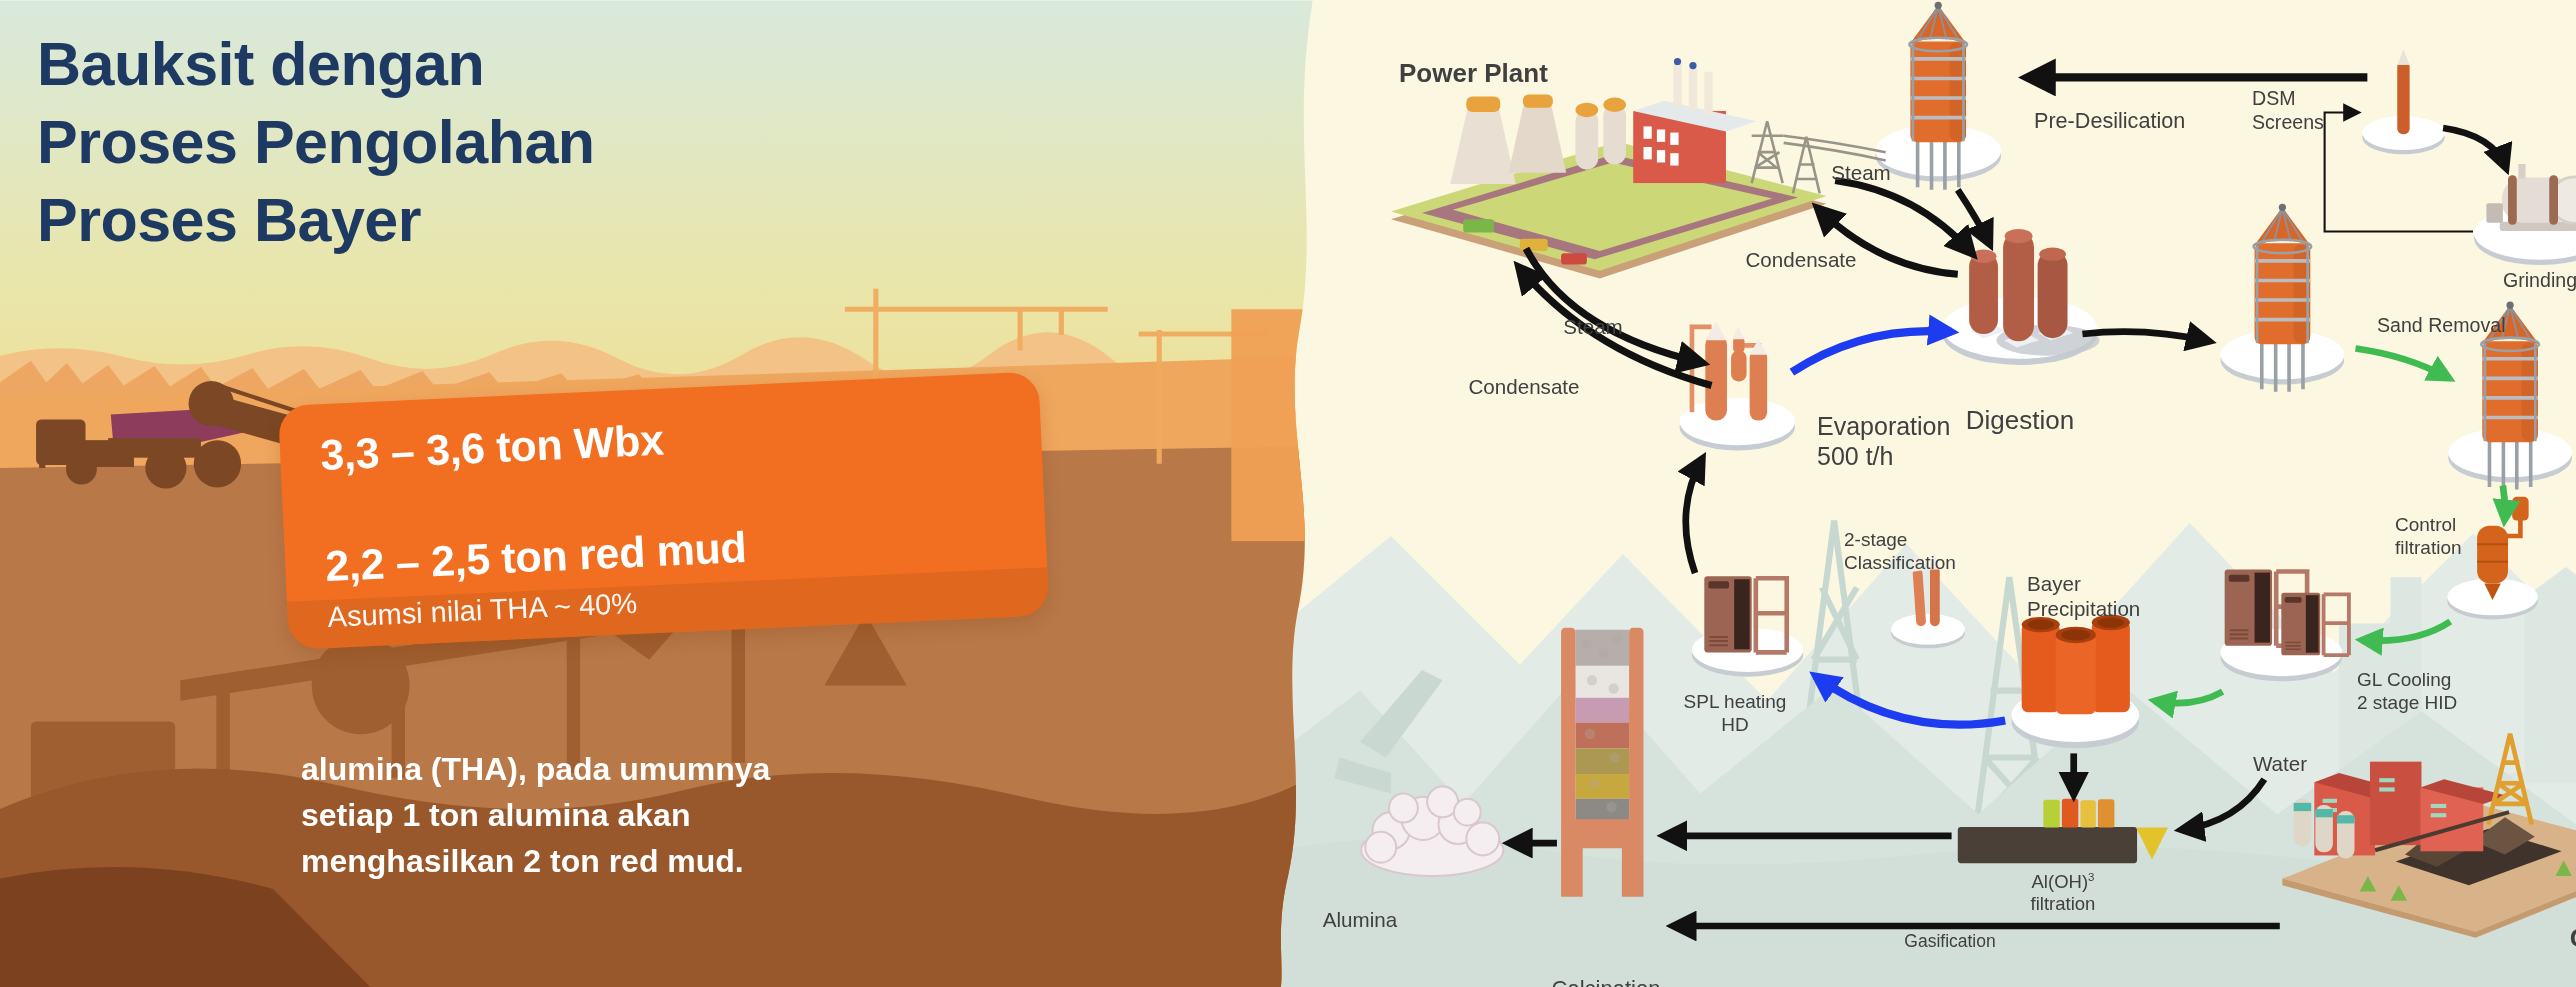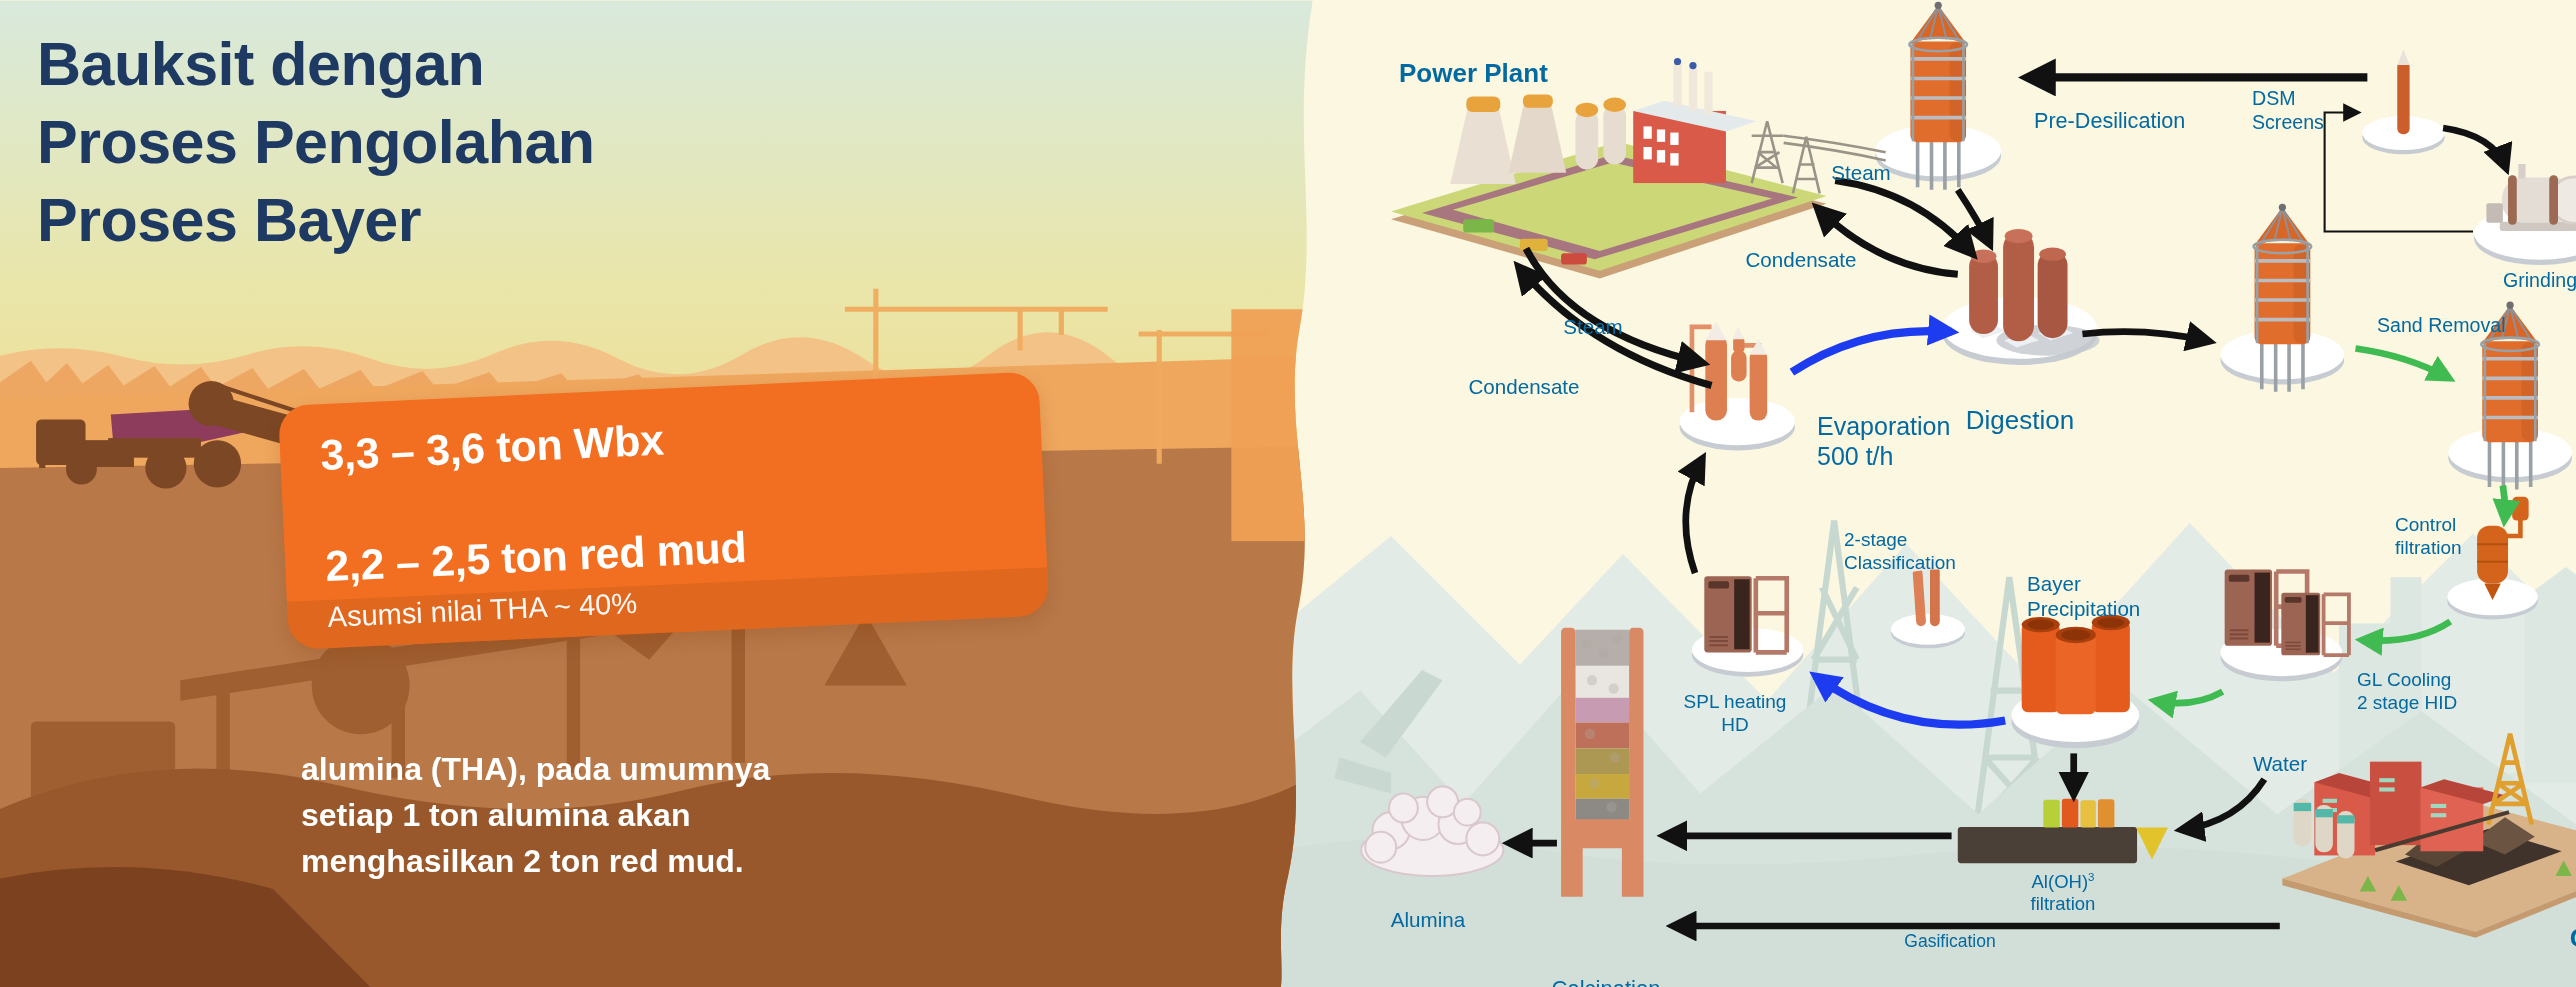--- a/index.html
+++ b/index.html
@@ -1,20 +1,20 @@
 <!DOCTYPE html>
 <html style="font-size:8.2px"><head>
 <meta charset="utf-8">
 <style>
   html,body{margin:0;padding:0;}
   body{width:3083px;height:988px;overflow:hidden;background:#fbf7e0;
        font-family:"Liberation Sans", sans-serif;}
   #canvas{position:relative;width:3083px;height:988px;overflow:hidden;}
   #scene{position:absolute;left:0;top:0;z-index:1;}
-  .lbl{position:absolute;z-index:5;color:#0369a1;font-size:19.6px;line-height:1.2;white-space:nowrap;}
+  .lbl{position:absolute;z-index:5;color:#404040;font-size:19.6px;line-height:1.2;white-space:nowrap;}
   .lbl.center{transform:translateX(-50%);text-align:center;}
   .lbl.bold{font-weight:700;}
   .lbl .sup{font-size:.62em;vertical-align:super;}
   #title{position:absolute;left:37px;top:25px;z-index:6;color:#1e3a63;
          font-size:61px;font-weight:800;line-height:1.28;letter-spacing:-0.5px;}
   #card{position:absolute;left:278px;top:406px;width:761px;height:244px;z-index:4;
         background:#f26f21;border-radius:30px;transform:rotate(-2.6deg);
         transform-origin:0 0;overflow:hidden;box-shadow:0 7.2px 17.5px rgba(120,50,0,.18);}
   #card .band{position:absolute;left:0;bottom:0;width:100%;height:48px;background:rgba(0,0,0,.07);}
   #card .big{position:absolute;left:40px;color:#fff;font-size:43px;font-weight:800;letter-spacing:-0.3px;}
@@ -509,19 +509,19 @@
 </div>
 <div class="lbl center" style="left:1735px;top:691px;font-size:19px;text-align:center;">
   <div>SPL heating</div>
   <div>HD</div>
 </div>
 <div class="lbl center" style="left:2063px;top:871px;font-size:18.5px;text-align:center;">
   <div><span>Al(OH)</span><span class="sup">3</span></div>
   <div>filtration</div>
 </div>
 <div class="lbl center" style="left:2272px;top:752px;font-size:20.6px;margin-left:8px;">Water</div>
-<div class="lbl center" style="left:1428px;top:908px;font-size:20.6px;">Alumina</div>
+<div class="lbl center" style="left:1360px;top:908px;font-size:20.6px;">Alumina</div>
 <div class="lbl center" style="left:1606px;top:934px;font-size:22px;margin-top:42px;">Calcination</div>
 <div class="lbl center" style="left:1950px;top:931px;font-size:17.5px;">Gasification</div>
 <div class="lbl center bold" style="left:2676px;top:923px;font-size:26px;">Coal Gasification</div>
 
 </div>
 
 
 </body></html>

